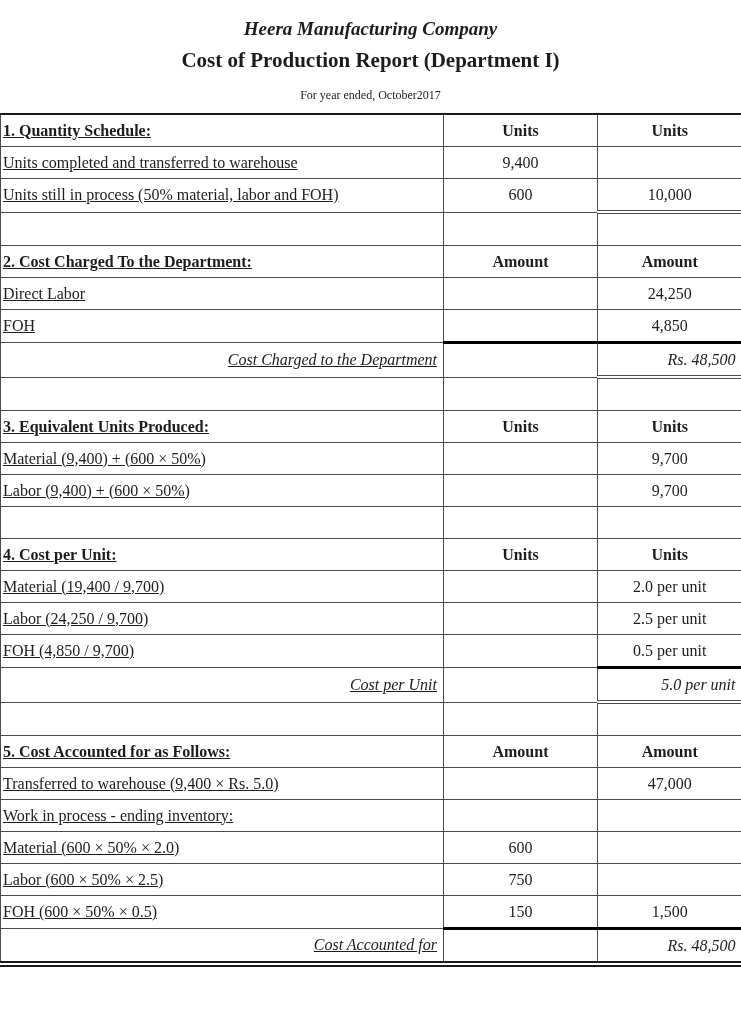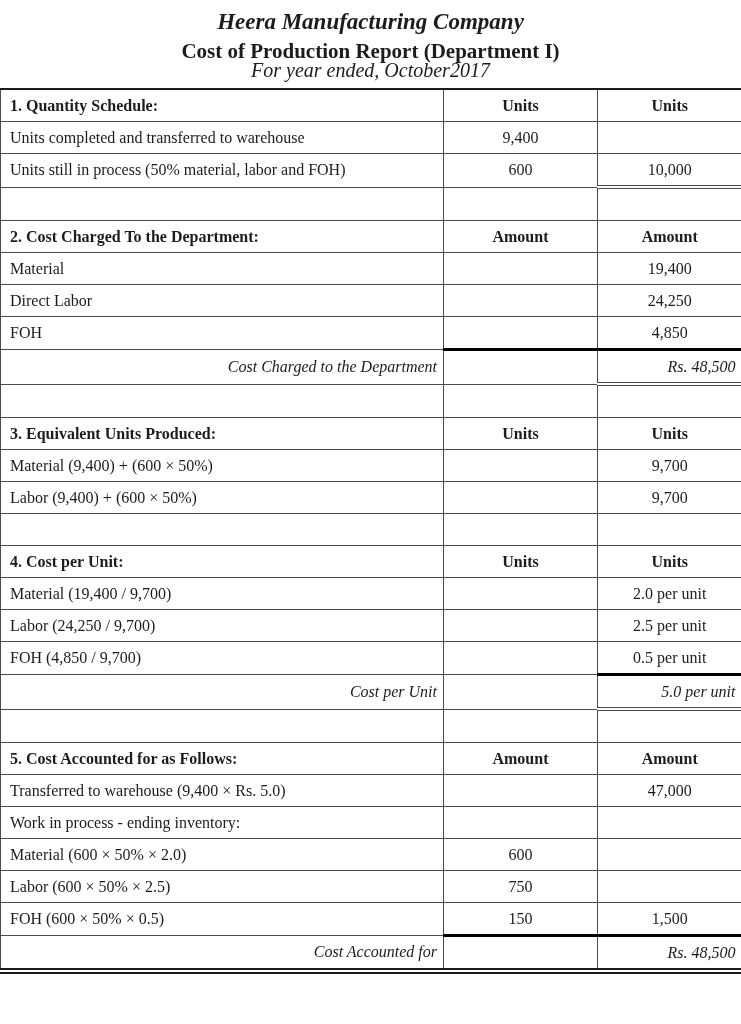--- a/index.html
+++ b/index.html
@@ -10,35 +10,34 @@
   }
   body {
     font-family: "Liberation Serif", "DejaVu Serif", serif;
     color: #1c1c1c;
     -webkit-font-smoothing: antialiased;
   }
   .title-block { text-align: center; padding-top: 7px; }
   .company-name {
     font-weight: bold;
     font-style: italic;
-    font-size: 23px;
+    font-size: 19px;
     line-height: 20px;
-    margin: 5px;
+    margin: 12px;
   }
   .report-title {
     font-weight: bold;
     font-size: 21px;
     line-height: 19px;
     margin: 10px 0 0 0;
   }
   .report-period {
-    font-style: italic;
-    font-size: 20px;
+    font-size: 12px;
     line-height: 19px;
-    margin: 0 0 8px 0;
+    margin: 16px 0 8px 0;
   }
   table.report-table {
     width: 741px;
     border-collapse: collapse;
     table-layout: fixed;
     border-top: 2px solid #1a1a1a;
     border-left: 1px solid #4a4a4a;
     border-bottom: 6px double #1a1a1a;
   }
   col.c1 { width: 443px; }
@@ -46,21 +45,21 @@
   col.c3 { width: 144px; }
   td {
     height: 31px;
     vertical-align: middle;
     font-size: 16px;
     padding: 0 6px;
     border-bottom: 1px solid #4a4a4a;
     overflow: hidden;
     white-space: nowrap;
   }
-  td.c1 { border-right: 1px solid #4a4a4a; padding-left: 9px; text-align: left; }
+  td.c1 { border-right: 1px solid #4a4a4a; padding-left: 2px; text-align: left; text-decoration: underline; }
   td.c2 { border-right: 1px solid #4a4a4a; text-align: center; }
   td.c3 { text-align: center; }
   tr.row-header td { font-weight: bold; }
   tr.row-total td.c1, tr.row-total td.c3 { font-style: italic; text-align: right; }
   td.double-b { border-bottom: 4px double #4a4a4a; }
   td.thick-b  { border-bottom: 3px solid #000000; }
 </style>
 </head>
 <body>
 
@@ -96,25 +95,20 @@
         <td class="c1"></td>
         <td class="c2"></td>
         <td class="c3"></td>
       </tr>
       <tr class="row-header">
         <td class="c1">2. Cost Charged To the Department:</td>
         <td class="c2">Amount</td>
         <td class="c3">Amount</td>
       </tr>
       <tr class="row-data">
-        <td class="c1">Material</td>
-        <td class="c2"></td>
-        <td class="c3">19,400</td>
-      </tr>
-      <tr class="row-data">
         <td class="c1">Direct Labor</td>
         <td class="c2"></td>
         <td class="c3">24,250</td>
       </tr>
       <tr class="row-data">
         <td class="c1">FOH</td>
         <td class="c2 thick-b"></td>
         <td class="c3 thick-b">4,850</td>
       </tr>
       <tr class="row-total">

